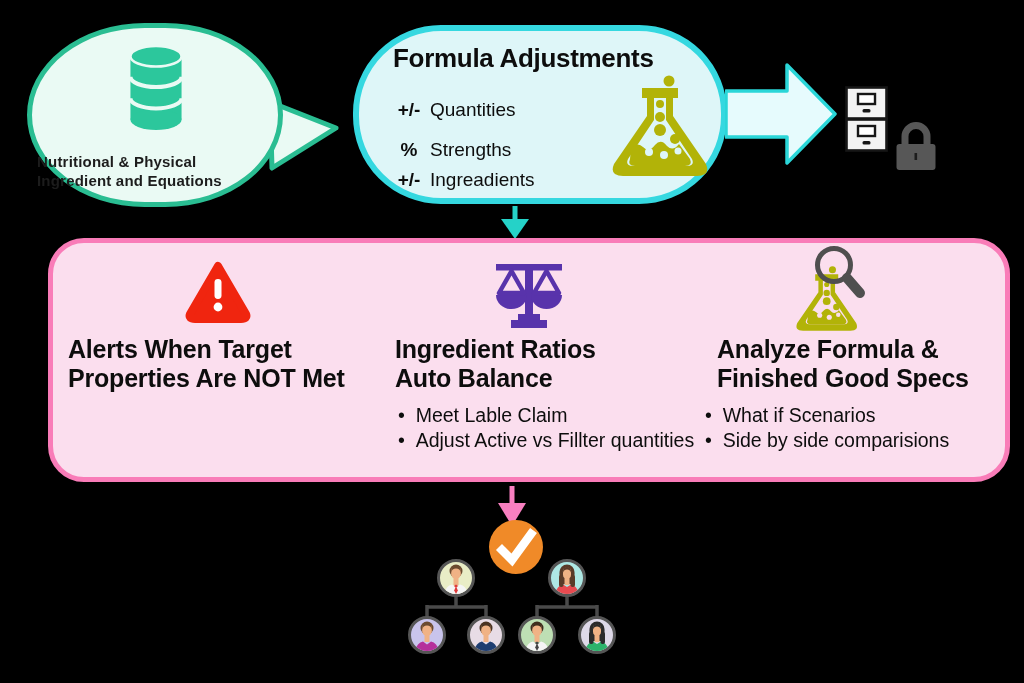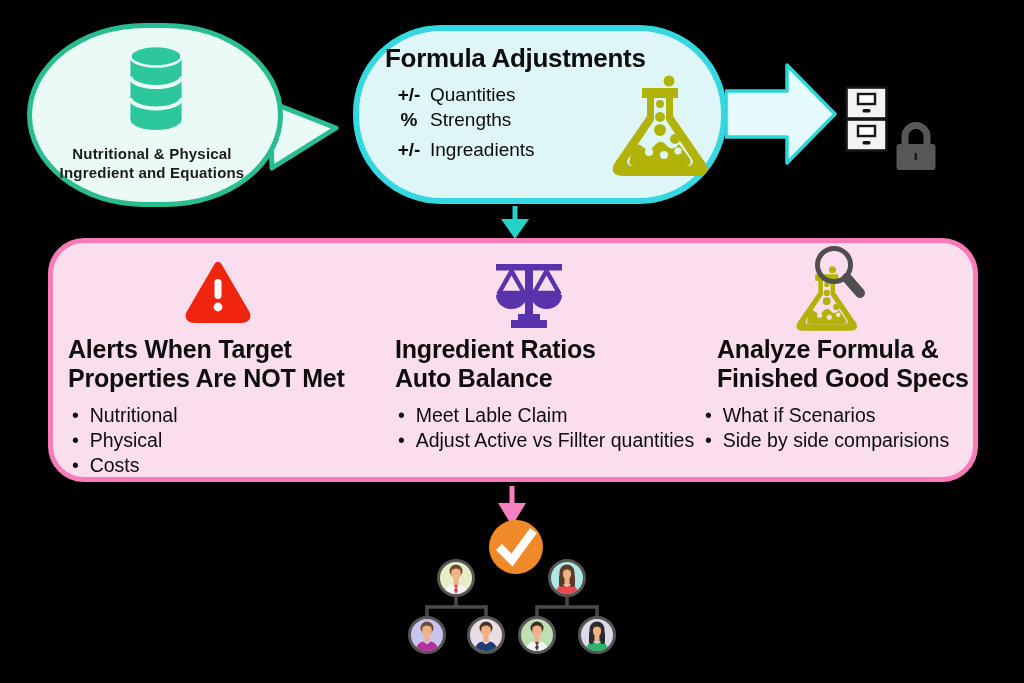--- a/index.html
+++ b/index.html
@@ -11,49 +11,49 @@
 
   
   .green-bubble{
     left:27px;top:23px;width:246px;height:174px;
     background:#eafaf4;border:5px solid #2abd92;border-radius:46%/50%;
     z-index:2;
   }
   .green-tail{left:268px;top:96px;z-index:1;}
   .db-icon{left:117px;top:42px;z-index:3;}
   .green-label{
-    left:37px;top:144px;width:230px;text-align:center;z-index:3;
+    left:37px;top:152px;width:230px;z-index:3;
     font-size:15px;font-weight:bold;line-height:19px;color:#1c1c1c;letter-spacing:.2px;
   }
 
   
   .cyan-bubble{
     left:353px;top:25px;width:362px;height:167px;
     background:#def6f8;border:6px solid #35d8e0;border-radius:88px;
   }
-  .fa-title{position:absolute;left:26px;top:12px;font-size:26px;font-weight:bold;letter-spacing:-.3px;color:#0d0d0d;}
+  .fa-title{position:absolute;left:34px;top:12px;font-size:26px;font-weight:bold;letter-spacing:-.3px;color:#0d0d0d;}
   .fa-items{position:absolute;left:34px;top:52px;font-size:19px;color:#0d0d0d;}
-  .fa-row{line-height:24.5px;white-space:nowrap;}
+  .fa-row{line-height:24.5px;white-space:nowrap;margin-top:15px;}
   .fa-row.gap{margin-top:6px;}
   .fa-prefix{display:inline-block;width:32px;text-align:center;font-weight:bold;margin-right:5px;}
   .flask-big{position:absolute;left:253px;top:44px;}
 
   
   .block-arrow{left:725px;top:62px;}
   .cabinet{left:845px;top:86px;}
   .lock{left:896px;top:120px;}
 
   
   .arrow-to-pink{left:500px;top:206px;}
   .arrow-to-team{left:497px;top:486px;}
 
   
   .pink-box{
     left:48px;top:238px;width:920px;height:234px;
-    background:#fbdeee;border:5px solid #f97cb8;border-radius:36px;
+    background:#fbdeee;border:5px solid #f97cb8;border-radius:36px;padding-left:32px;
   }
   .col-title{position:absolute;font-size:25px;font-weight:bold;line-height:29px;color:#0d0d0d;letter-spacing:-.2px;white-space:nowrap;}
   .col-bullets{position:absolute;font-size:19.5px;line-height:25px;color:#0d0d0d;}
   .col-bullets div{white-space:nowrap;}
   .col-bullets div::before{content:"\2022\00a0\00a0";}
   .warn-icon{position:absolute;left:132px;top:18px;}
   .scale-icon{position:absolute;left:440px;top:13px;}
   .analyze-icon{position:absolute;left:736px;top:1px;}
   .t1{left:15px;top:92px;}  .b1{left:19px;top:160px;}
   .t2{left:342px;top:92px;} .b2{left:345px;top:160px;}
@@ -158,25 +158,20 @@
   <div class="abs pink-box">
 
     <svg class="warn-icon" width="66" height="62" viewBox="0 0 66 62">
       <path d="M33,5 L61,53 Q63,58 56,58 L10,58 Q3,58 5,53 Z" fill="#f0250f" stroke="#f0250f" stroke-width="8" stroke-linejoin="round"></path>
       <rect x="29.5" y="18" width="7" height="20" rx="3.4" fill="#fff"></rect>
       <circle cx="33" cy="46" r="4.4" fill="#fff"></circle>
     </svg>
     <div class="col-title t1">
       <div>Alerts When Target</div>
       <div>Properties Are NOT Met</div>
-    </div>
-    <div class="col-bullets b1">
-      <div>Nutritional</div>
-      <div>Physical</div>
-      <div>Costs</div>
     </div>
 
     <svg class="scale-icon" width="72" height="76" viewBox="0 0 72 76">
       <g fill="#5833ab">
         <rect x="3" y="8" width="66" height="6.5"></rect>
         <rect x="32" y="8" width="8" height="54"></rect>
         <rect x="25" y="58" width="22" height="6"></rect>
         <rect x="18" y="64" width="36" height="8"></rect>
         <path d="M3,39 A15.5,14 0 0 0 34,39 Z"></path>
         <path d="M38,39 A15.5,14 0 0 0 69,39 Z"></path>

